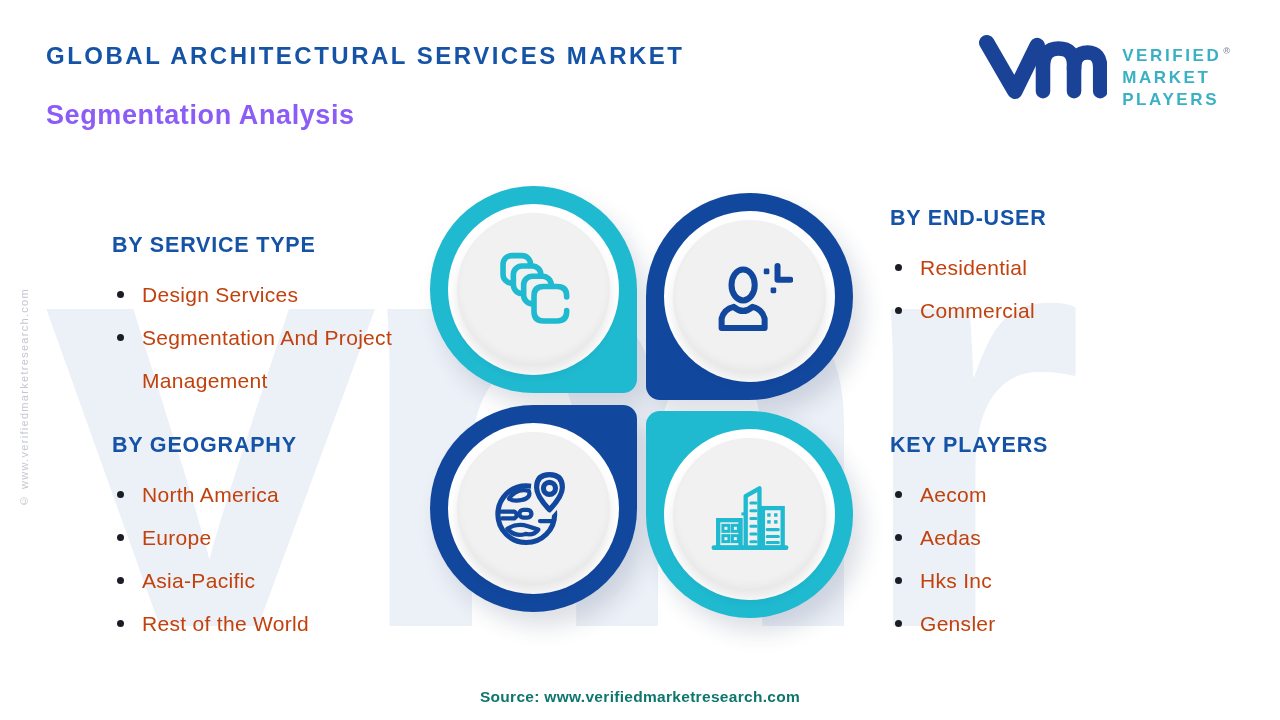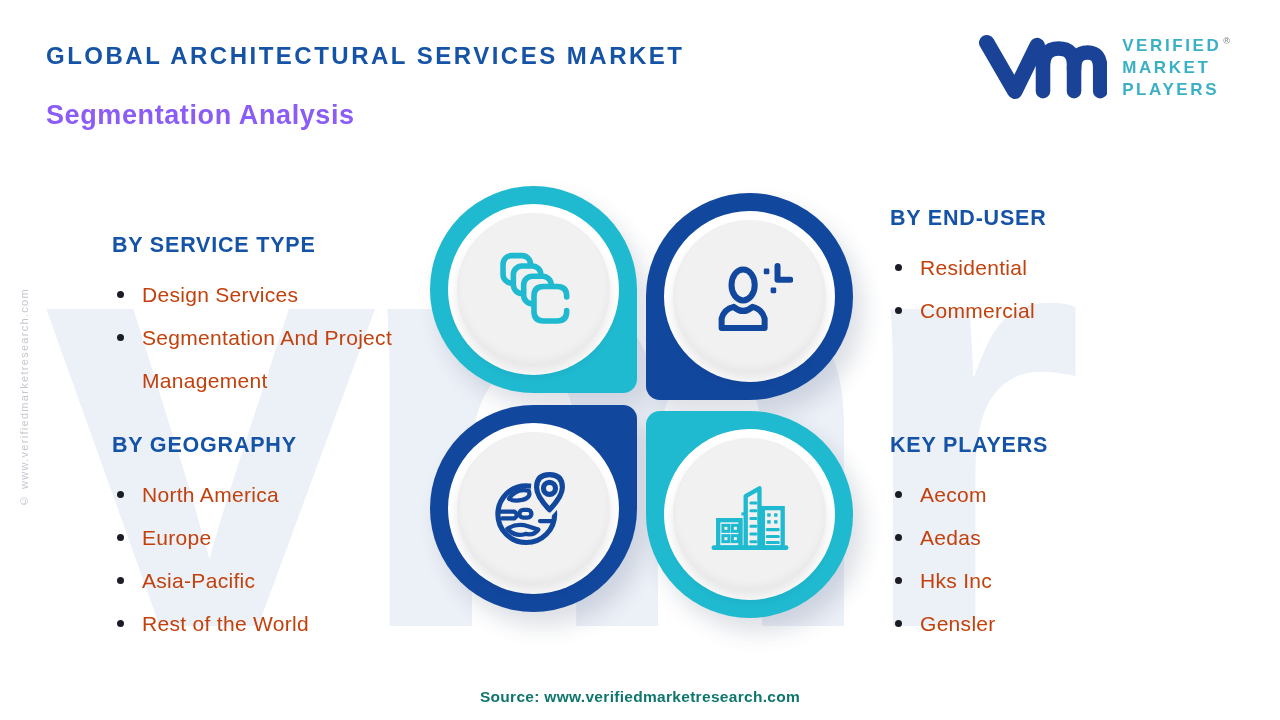--- a/index.html
+++ b/index.html
@@ -24,21 +24,21 @@
   .title {
     position:absolute; left:46px; top:42px; z-index:2;
     font-size:24px; font-weight:700; letter-spacing:2.5px; color:#1553a6;
   }
   .subtitle {
     position:absolute; left:46px; top:100px; z-index:2;
     font-size:27px; font-weight:600; letter-spacing:0.6px; color:#8b5cf6;
   }
   .logo { position:absolute; right:50px; top:30px; z-index:2; display:flex; gap:15px; }
   .logo-glyph svg { display:block; }
-  .logo-word { font-size:17px; font-weight:700; letter-spacing:2.6px;
+  .logo-word { margin-top:10px; font-size:17px; font-weight:700; letter-spacing:2.6px;
                color:#3ab0c5; line-height:22px; }
   .logo-word .reg { font-size:9px; color:#8d949c; vertical-align:super; letter-spacing:0; margin-left:2px; }
   
   .sec { position:absolute; z-index:2; }
   .sec h3 { font-size:21.5px; font-weight:700; letter-spacing:0.8px; color:#1553a6; line-height:28px; }
   .sec ul { list-style:none; margin-top:14px; }
   .sec li {
     position:relative; padding-left:30px; font-size:21px; font-weight:500;
     color:#c2410c; line-height:43px; letter-spacing:0.3px;
   }

